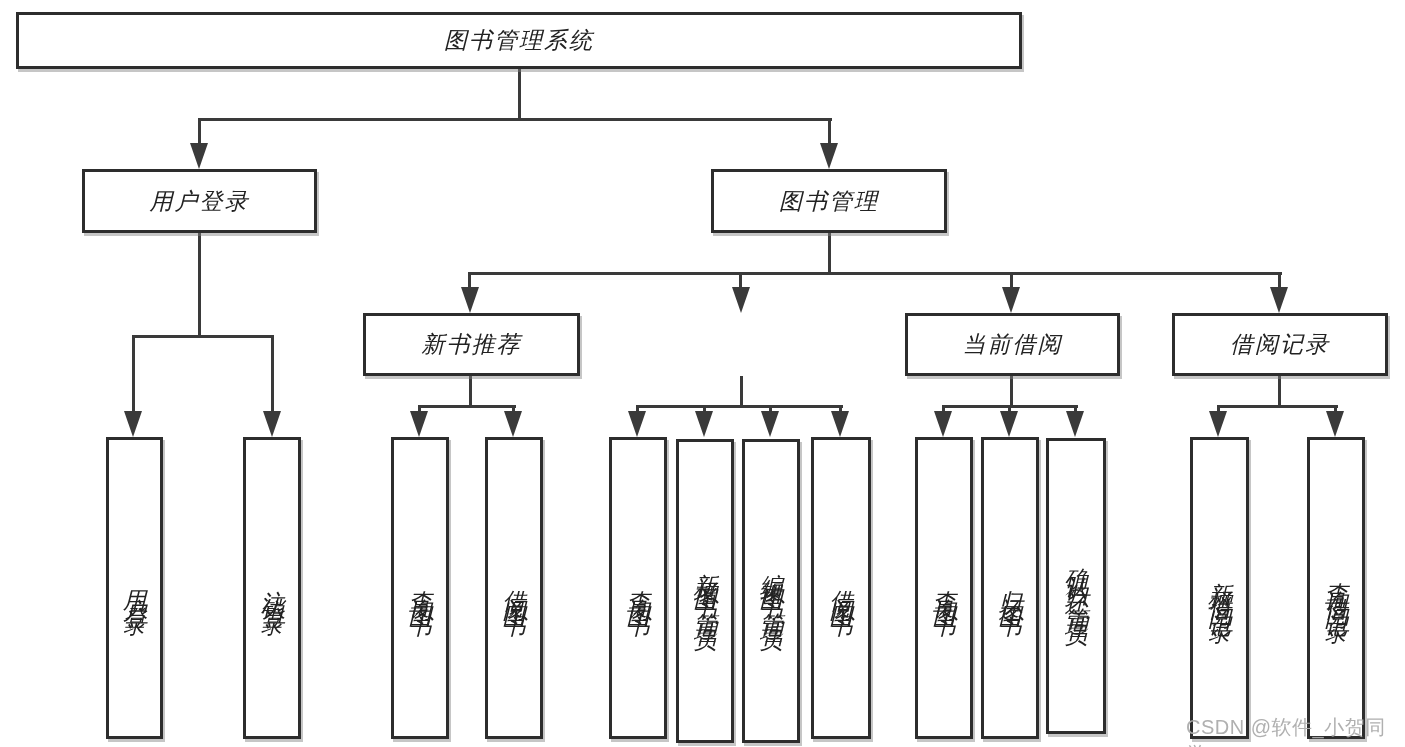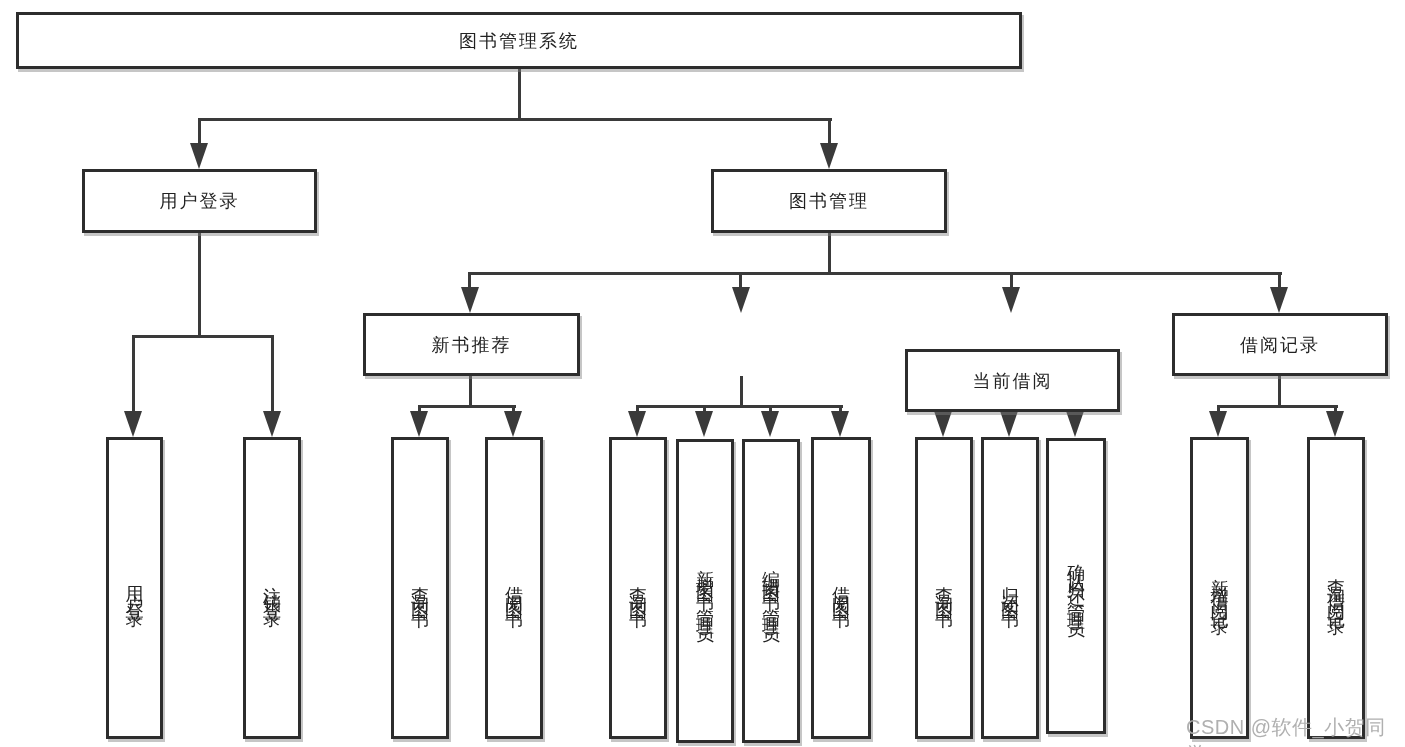--- a/index.html
+++ b/index.html
@@ -4,22 +4,23 @@
 <style>
   html,body { margin:0; padding:0; background:#ffffff; }
   #canvas {
     position:relative; width:1405px; height:747px; background:#ffffff;
     font-family:"Liberation Sans", sans-serif; overflow:hidden;
   }
   .box {
     position:absolute; box-sizing:border-box; background:#ffffff;
     border:3px solid #2d2d2d; box-shadow:2px 3px 0 rgba(128,128,128,.45);
     display:flex; align-items:center; justify-content:center;
-    font-size:18px; color:#222222; letter-spacing:2px; z-index:2;
+    font-size:23px; color:#222222; letter-spacing:2px; z-index:2;
     white-space:nowrap;
+    font-style:italic;
   }
   .box.v {
     writing-mode:vertical-rl; text-orientation:mixed;
     letter-spacing:8px; white-space:normal; line-height:1;
   }
   .hline, .vline { position:absolute; background:#3a3a3a; z-index:1; }
   .hline { height:3px; }
   .vline { width:3px; }
   .arrow {
     position:absolute; width:0; height:0; z-index:1;
@@ -94,21 +95,21 @@
   <div class="vline" style="left:1334px;top:405px;height:10px;"></div>
   <div class="arrow" style="left:1209px;top:411px;"></div>
   <div class="arrow" style="left:1326px;top:411px;"></div>
 
   <div class="box" style="left:16px;top:12px;width:1006px;height:57px;">图书管理系统</div>
 
   <div class="box" style="left:82px;top:169px;width:235px;height:64px;">用户登录</div>
   <div class="box" style="left:363px;top:313px;width:217px;height:63px;">新书推荐</div>
 
   <div class="box" style="left:711px;top:169px;width:236px;height:64px;">图书管理</div>
-  <div class="box" style="left:905px;top:313px;width:215px;height:63px;margin-top:36px;">当前借阅</div>
+  <div class="box" style="left:905px;top:313px;width:215px;height:63px;">当前借阅</div>
   <div class="box" style="left:1172px;top:313px;width:216px;height:63px;">借阅记录</div>
 
   <div class="box v" style="left:106px;top:437px;width:57px;height:302px;">用户登录</div>
   <div class="box v" style="left:243px;top:437px;width:58px;height:302px;">注销登录</div>
 
   <div class="box v" style="left:391px;top:437px;width:58px;height:302px;">查询图书</div>
   <div class="box v" style="left:485px;top:437px;width:58px;height:302px;">借阅图书</div>
 
   <div class="box v" style="left:609px;top:437px;width:58px;height:302px;">查询图书</div>
   <div class="box v" style="left:676px;top:439px;width:58px;height:304px;">新增图书（管理员）</div>

